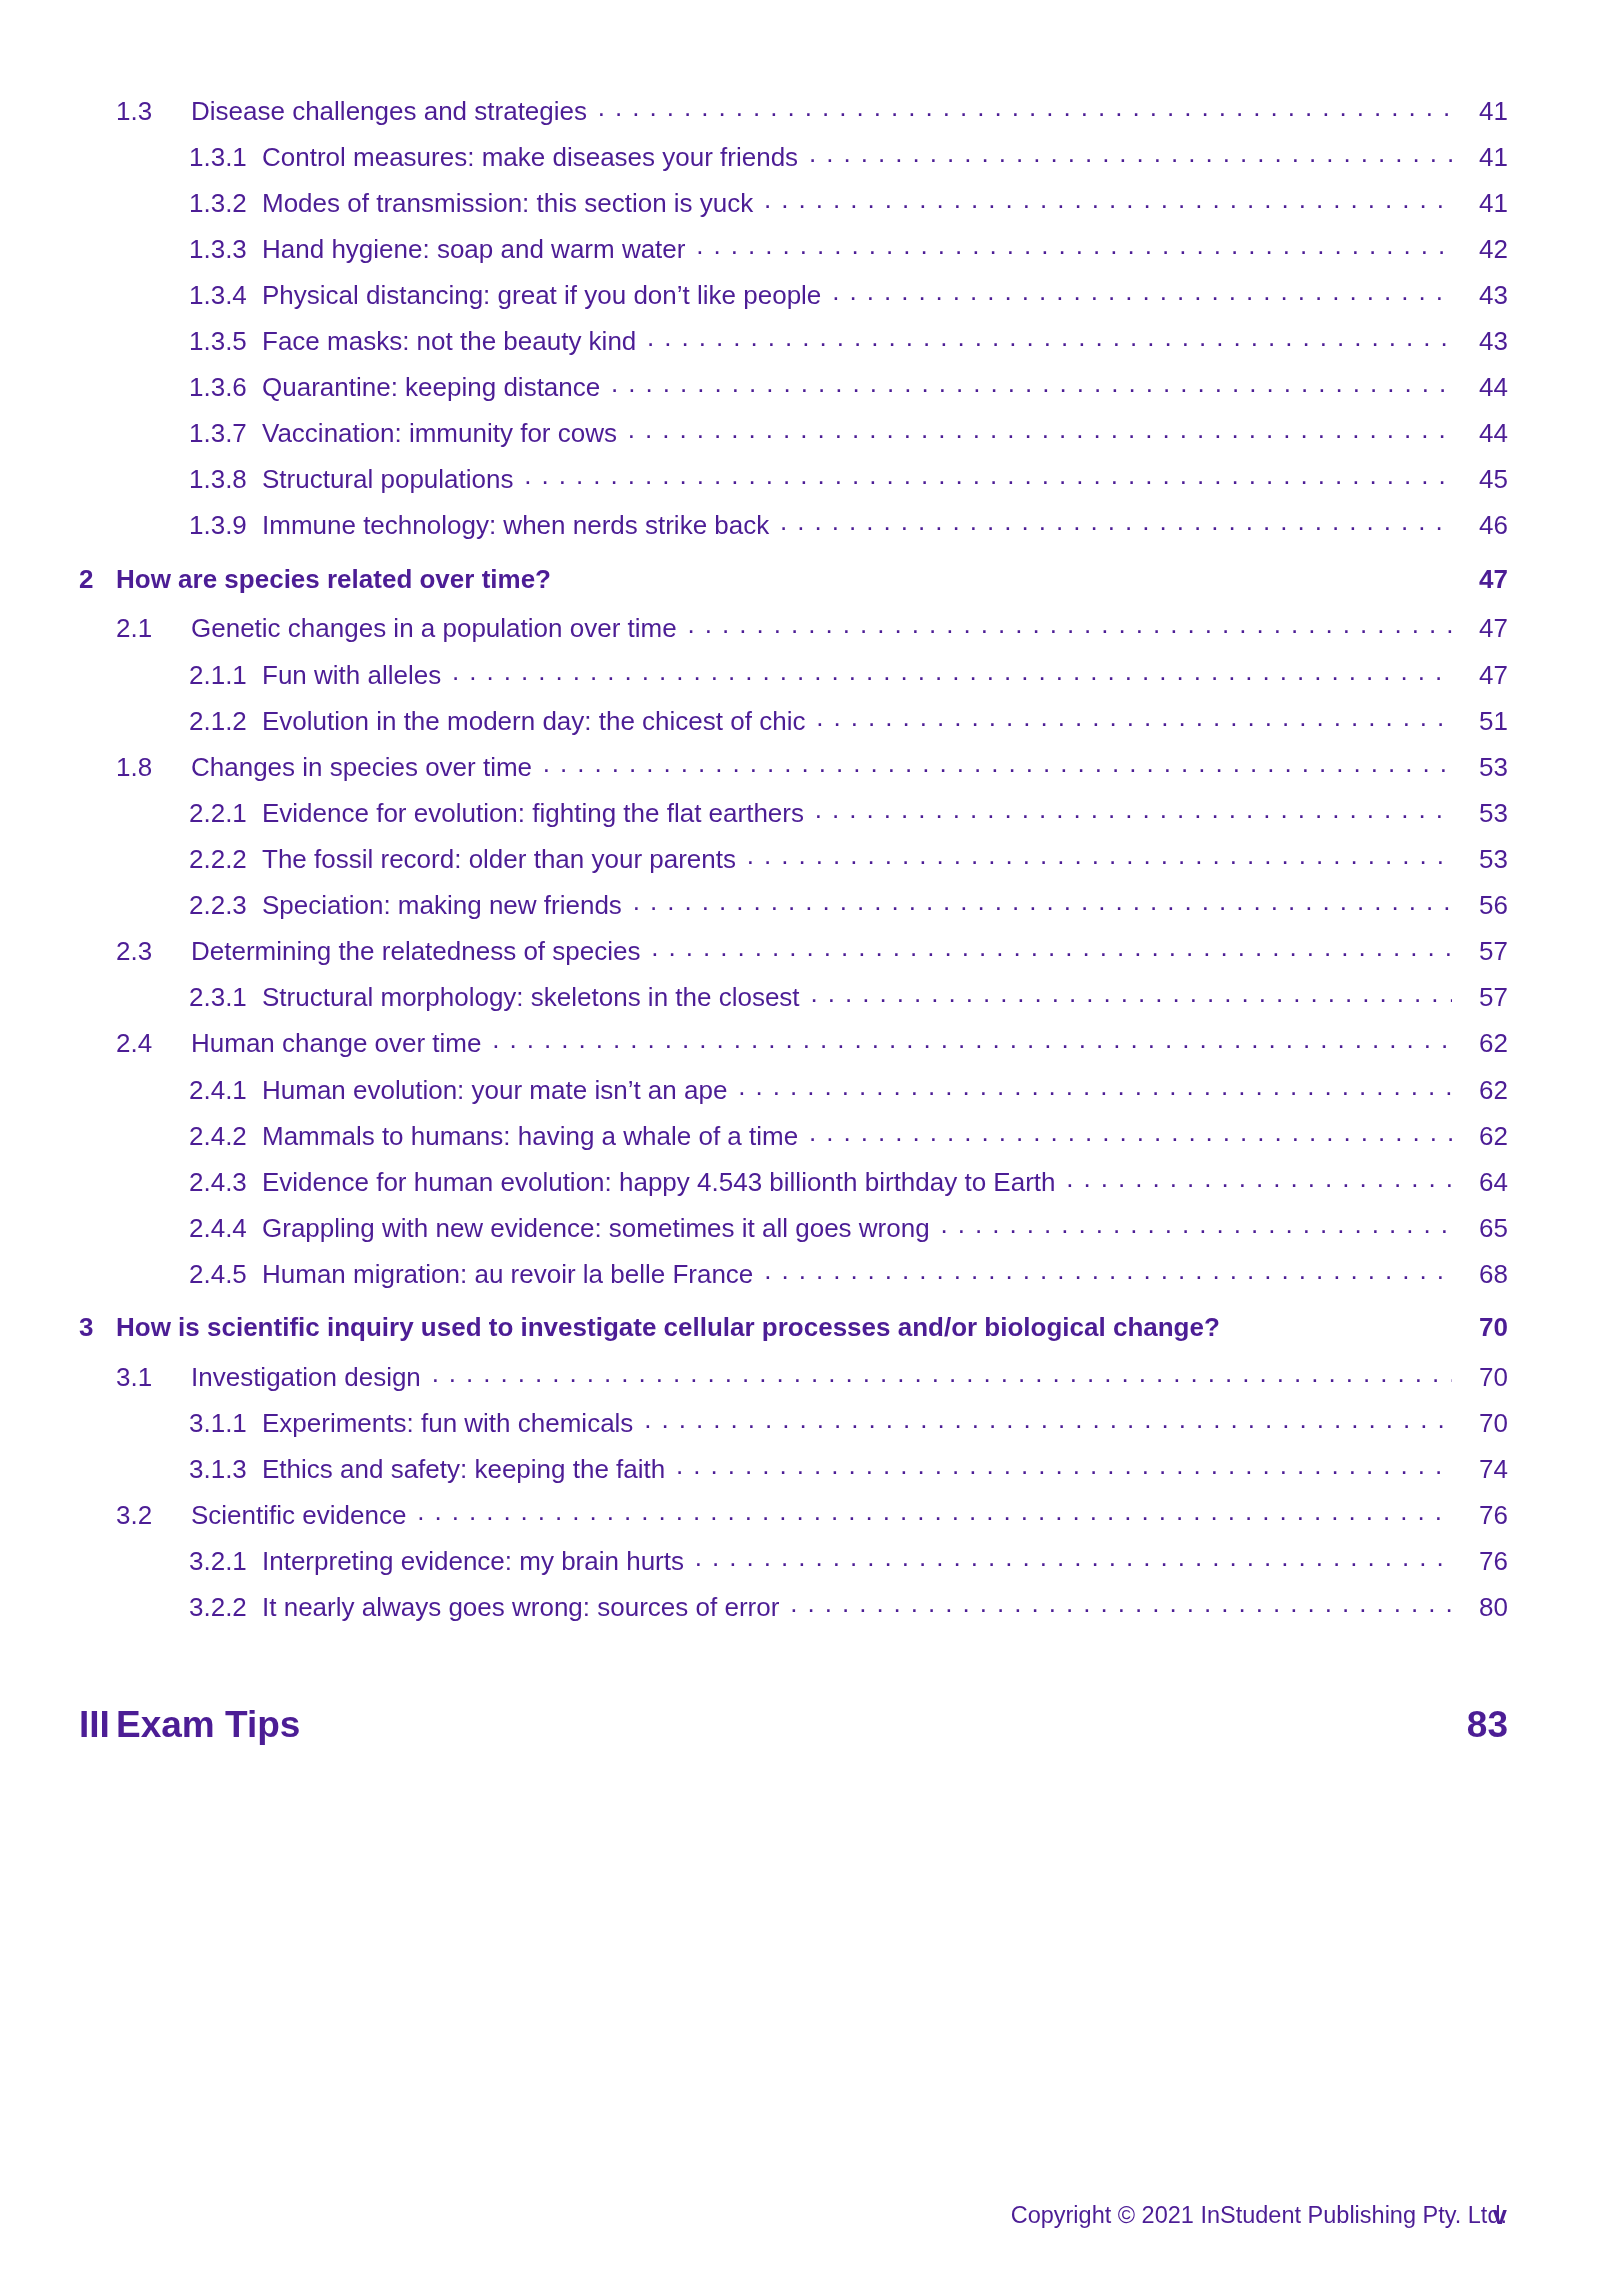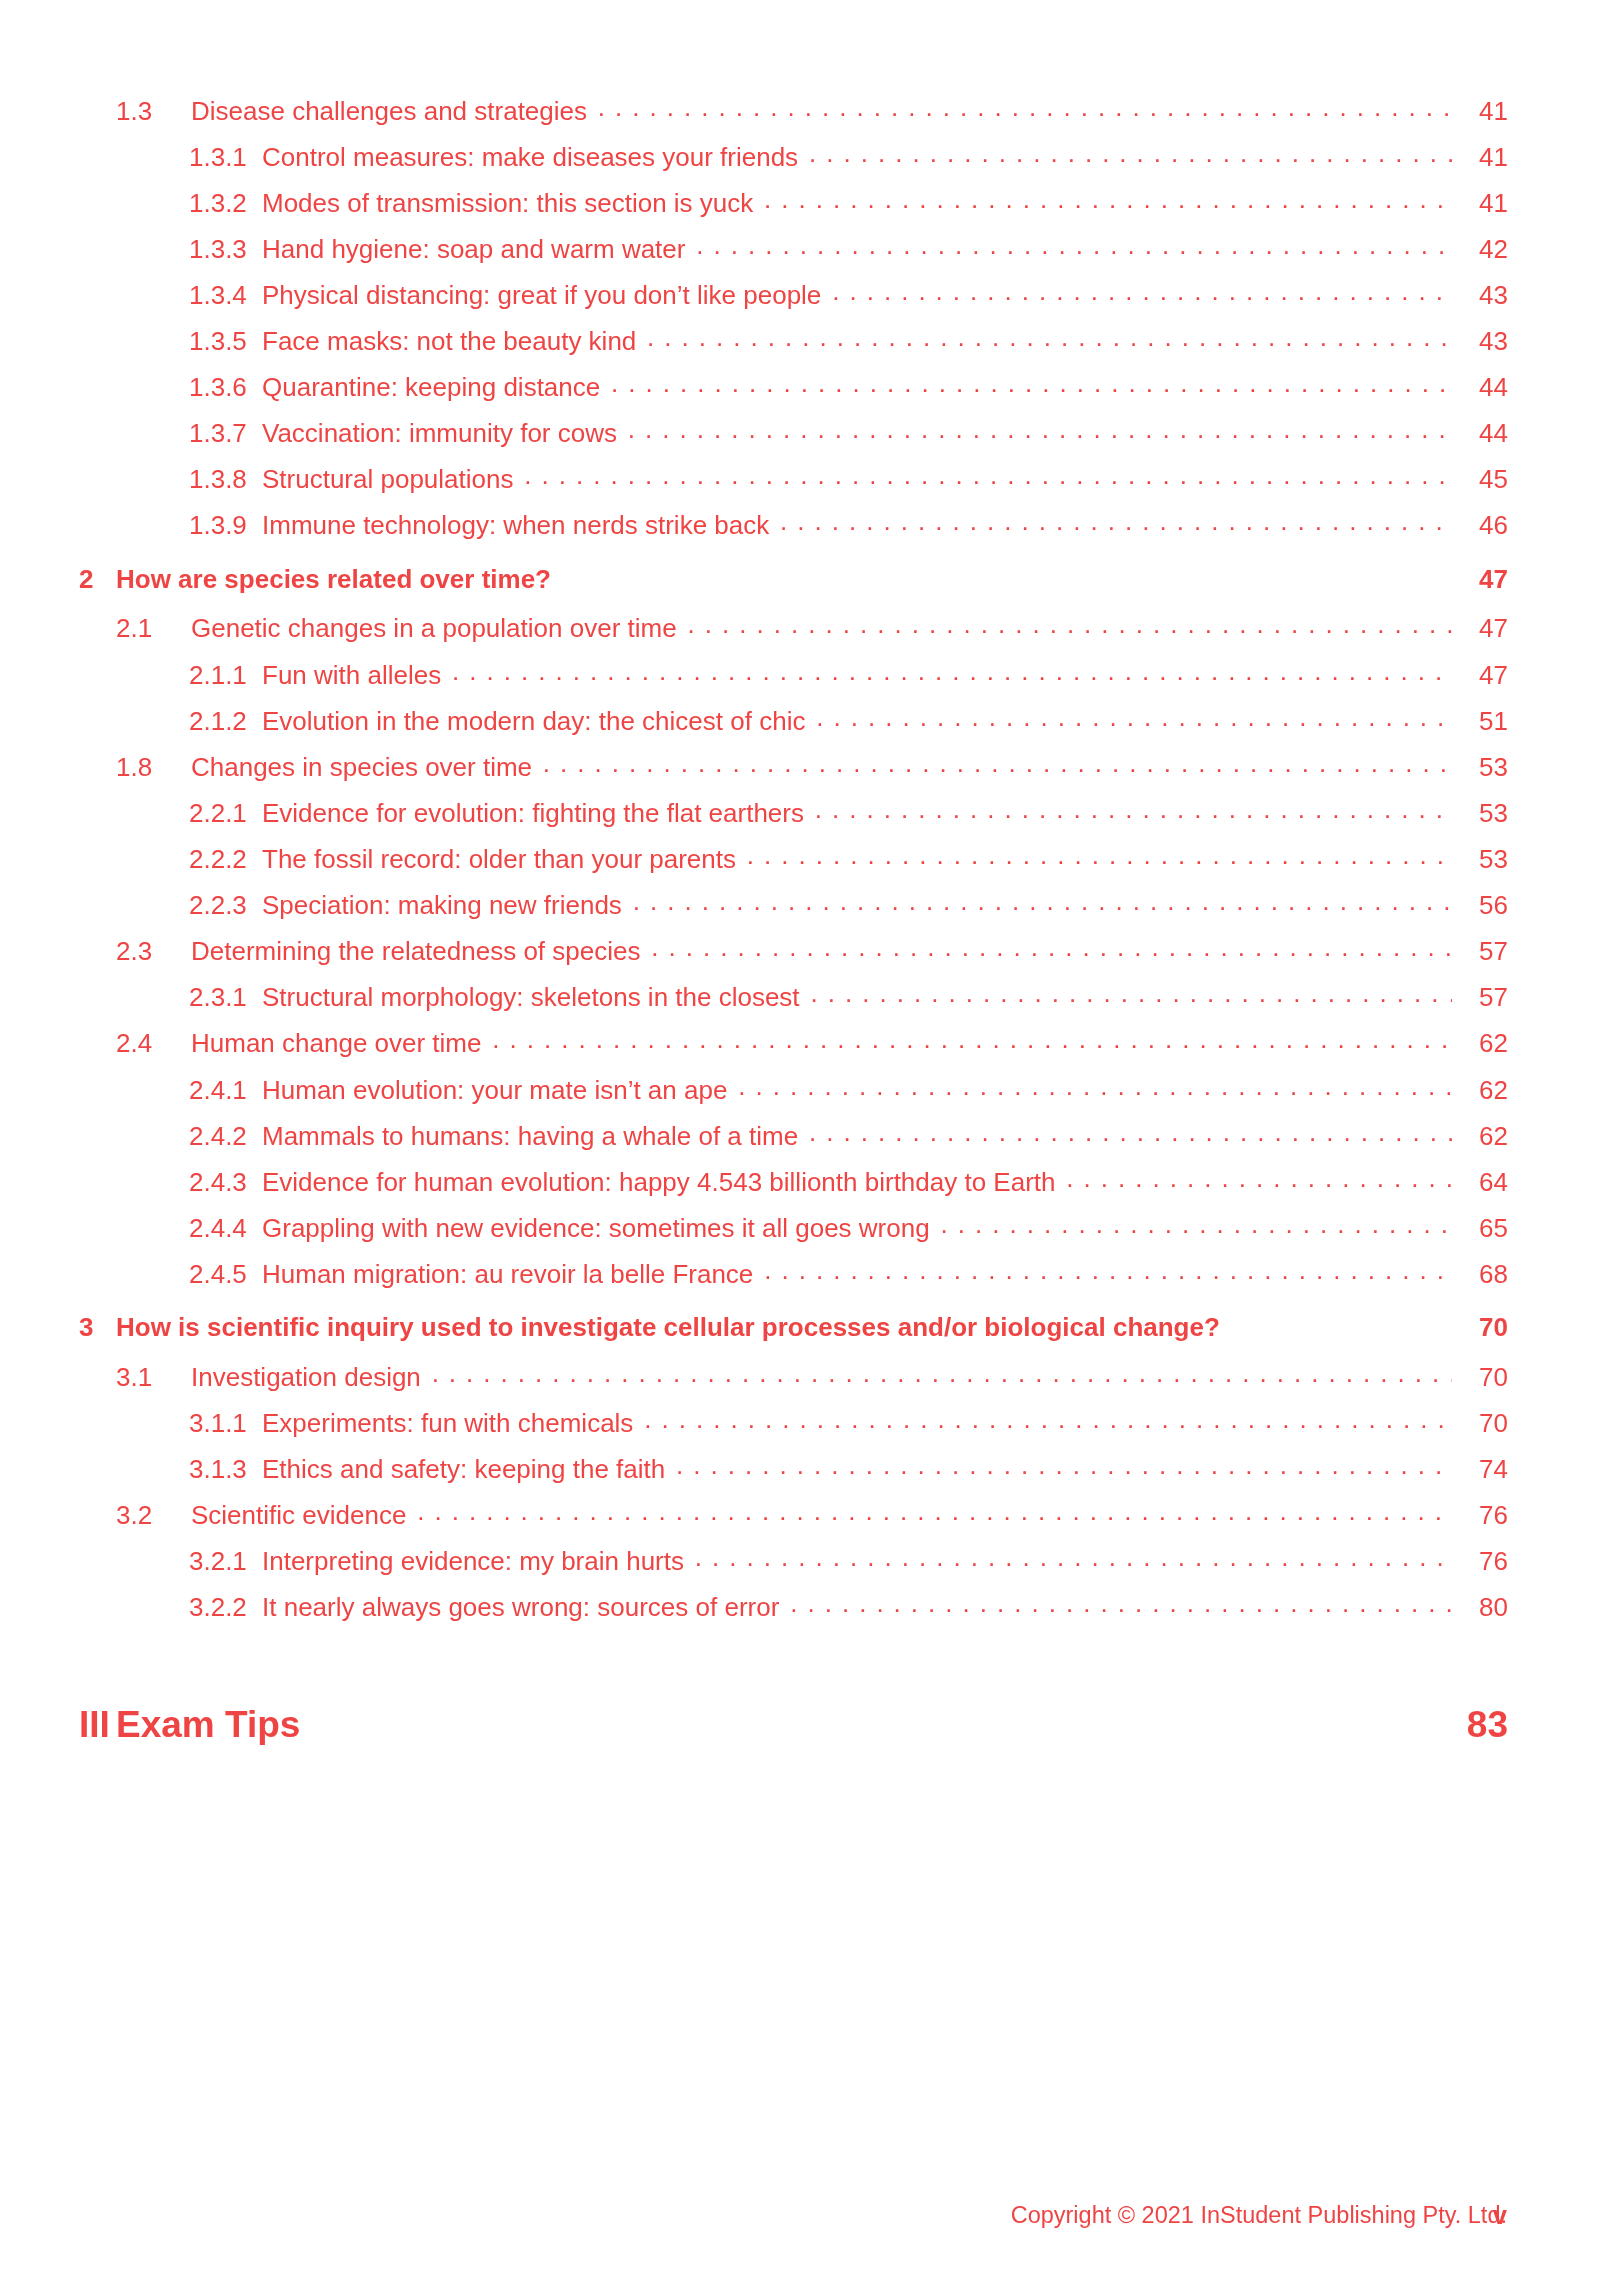--- a/index.html
+++ b/index.html
@@ -6,21 +6,21 @@
     margin: 0;
     padding: 0;
     background: #ffffff;
   }
   .page {
     position: relative;
     width: 1621px;
     height: 2293px;
     background: #ffffff;
     font-family: "Liberation Sans", sans-serif;
-    color: #ef4444;
+    color: #4c1d95;
     overflow: hidden;
   }
   .toc {
     position: absolute;
     left: 116px;
     top: 94px;
     width: 1392px;
   }
 
   

